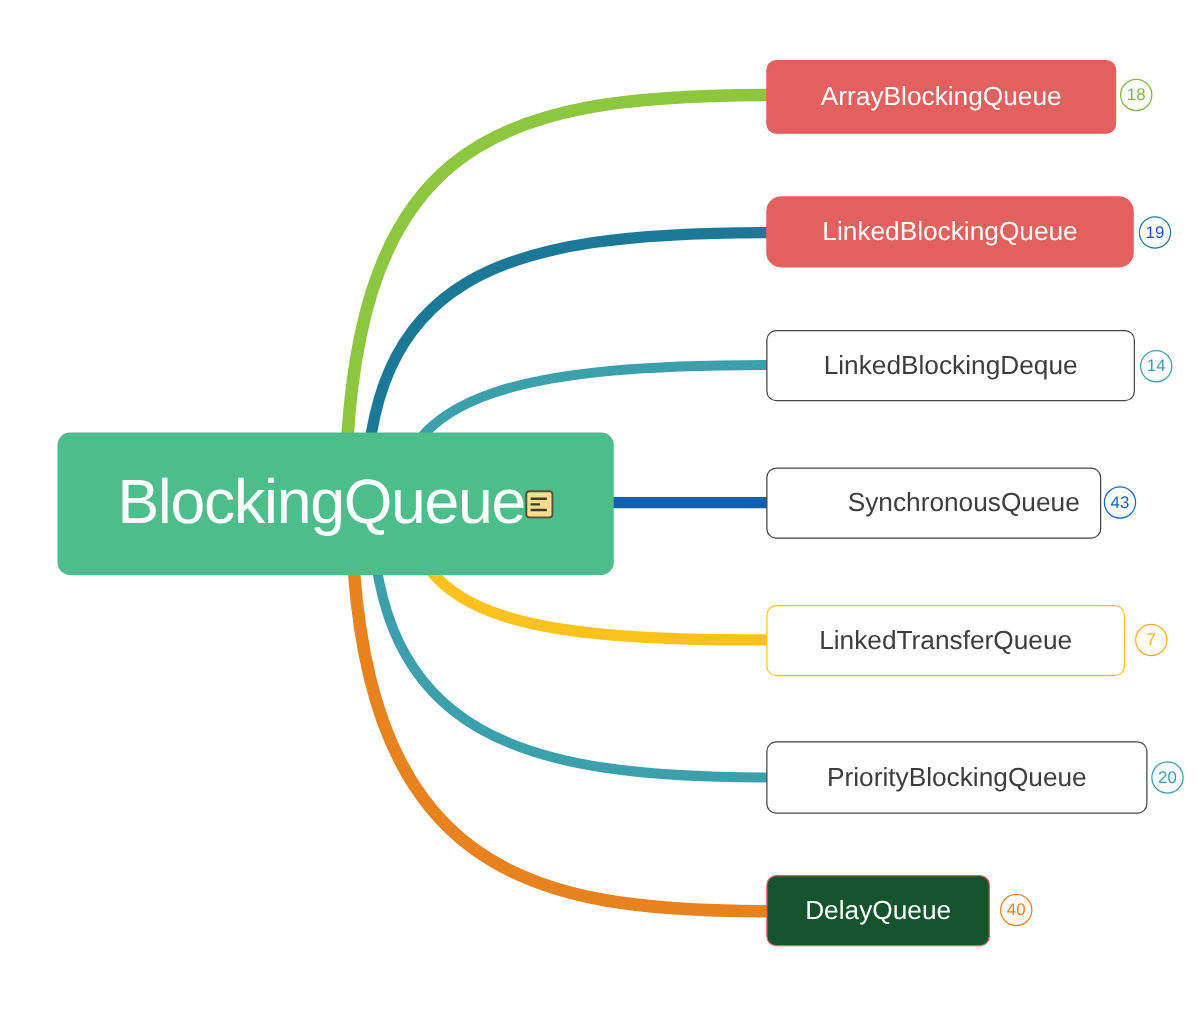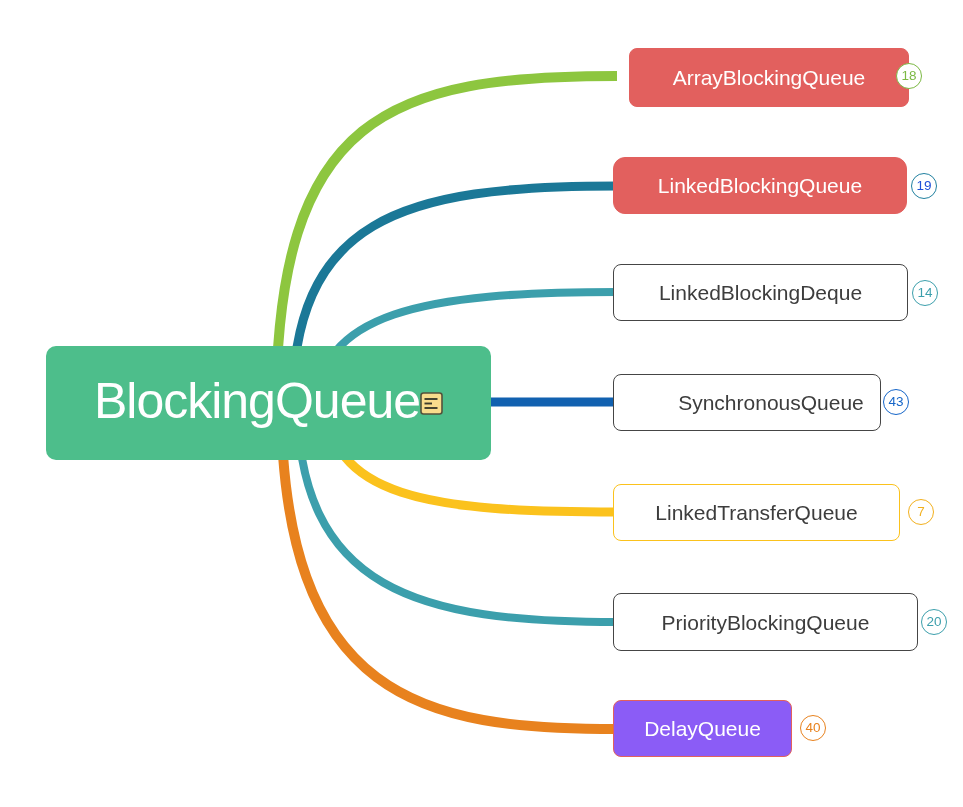--- a/index.html
+++ b/index.html
@@ -55,21 +55,21 @@
     <span class="note-icon">
       <svg width="23" height="23" viewBox="0 0 23 23">
         <rect x="1" y="1" width="21" height="21" rx="2.5" stroke-width="1.6" style="fill: rgb(249, 220, 140); stroke: rgb(85, 82, 59);"></rect>
         <line x1="4.5" y1="7" x2="17.5" y2="7" stroke-width="1.9" style="stroke: rgb(62, 60, 44);"></line>
         <line x1="4.5" y1="11.5" x2="12" y2="11.5" stroke-width="1.9" style="stroke: rgb(62, 60, 44);"></line>
         <line x1="4.5" y1="16" x2="17.5" y2="16" stroke-width="1.9" style="stroke: rgb(62, 60, 44);"></line>
       </svg>
     </span>
   </div>
 
-  <div class="node p0" style="background: rgb(226, 96, 94); color: rgb(255, 255, 255); border-color: rgb(226, 96, 94); margin-left: 16px;">
+  <div class="node p0" style="background: rgb(226, 96, 94); color: rgb(255, 255, 255); border-color: rgb(226, 96, 94);">
     <span>ArrayBlockingQueue</span>
   </div>
   <div class="badge b0" style="color: rgb(124, 185, 68); border-color: rgb(124, 185, 68);">18</div>
 
   <div class="node p1" style="background: rgb(226, 96, 94); color: rgb(255, 255, 255); border-color: rgb(226, 96, 94); border-radius: 12px;">
     <span>LinkedBlockingQueue</span>
   </div>
   <div class="badge b1" style="color: #1d4ed8; border-color: rgb(32, 128, 159);">19</div>
 
   <div class="node p2" style="background: rgb(255, 255, 255); color: rgb(61, 61, 61); border-color: rgb(69, 69, 69);">
@@ -85,18 +85,18 @@
   <div class="node p4" style="background: rgb(255, 255, 255); color: rgb(61, 61, 61); border-color: rgb(251, 194, 29);">
     <span>LinkedTransferQueue</span>
   </div>
   <div class="badge b4" style="color: rgb(242, 176, 30); border-color: rgb(242, 176, 30);">7</div>
 
   <div class="node p5" style="background: rgb(255, 255, 255); color: rgb(61, 61, 61); border-color: rgb(69, 69, 69);">
     <span>PriorityBlockingQueue</span>
   </div>
   <div class="badge b5" style="color: rgb(60, 159, 172); border-color: rgb(60, 159, 172);">20</div>
 
-  <div class="node p6" style="background: #8b5cf6; color: rgb(255, 255, 255); border-color: rgb(226, 96, 94);">
+  <div class="node p6" style="background: #14532d; color: rgb(255, 255, 255); border-color: rgb(226, 96, 94);">
     <span>DelayQueue</span>
   </div>
   <div class="badge b6" style="color: rgb(232, 130, 30); border-color: rgb(232, 130, 30);">40</div>
 
 </div>
 
 </body></html>

